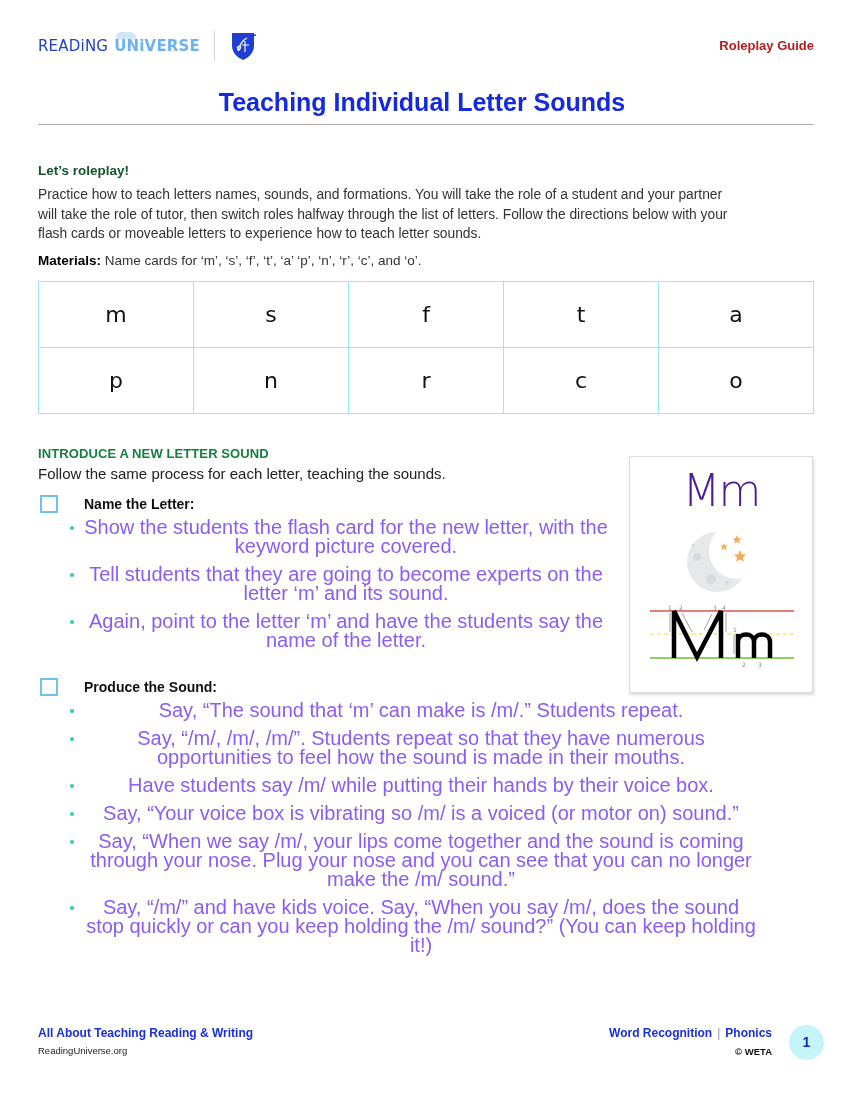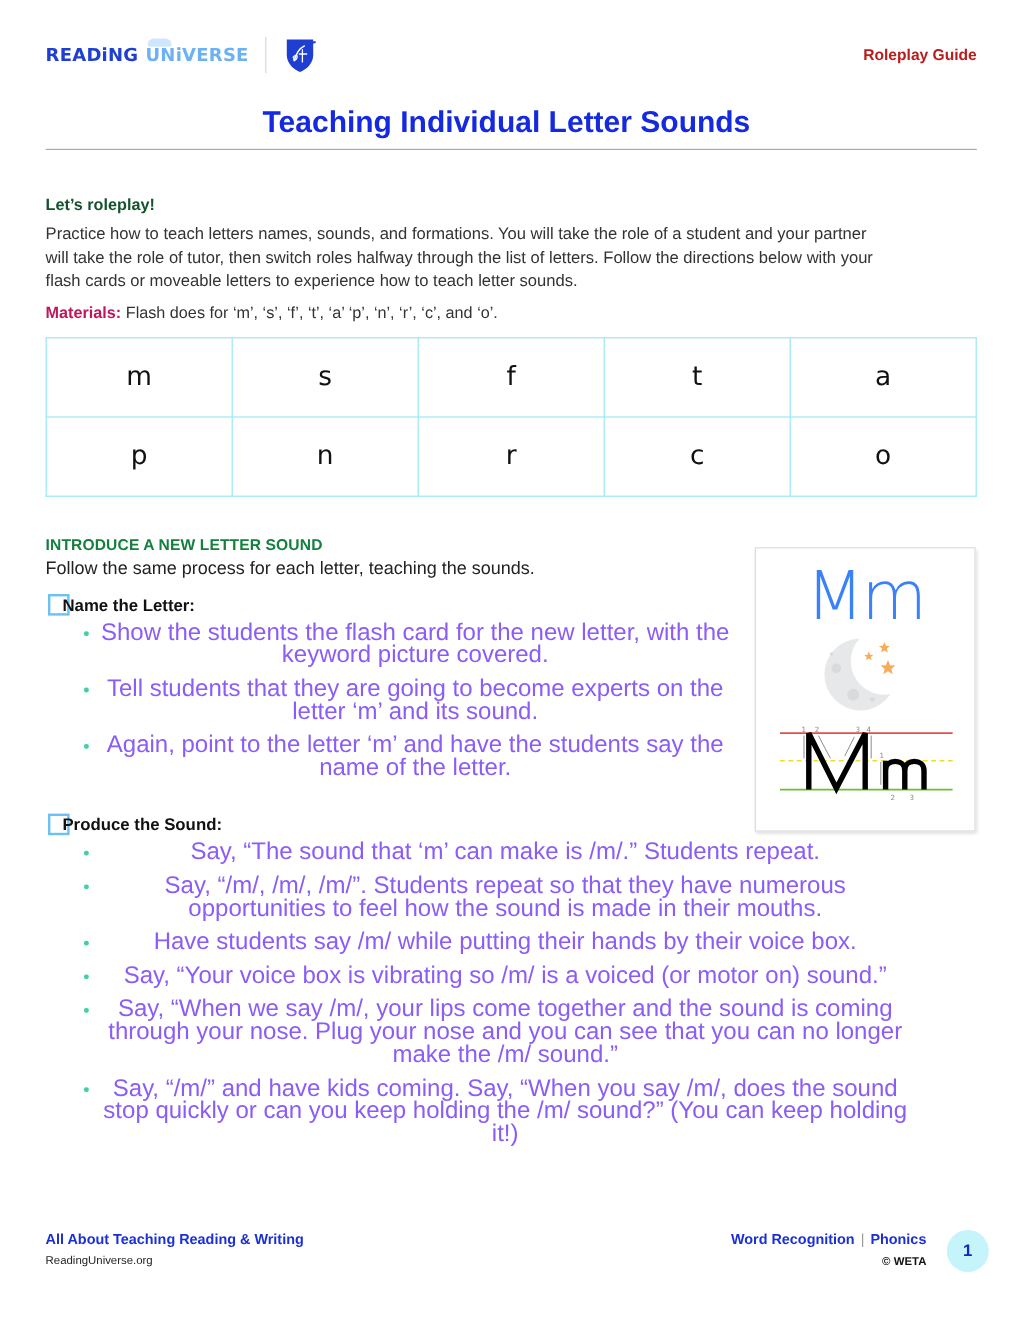--- a/index.html
+++ b/index.html
@@ -1,51 +1,51 @@
 <!DOCTYPE html>
 <html><head>
 <meta charset="utf-8">
 <style>
   * { box-sizing: border-box; margin: 0; padding: 0; }
   html, body { width: 850px; height: 1100px; background: #ffffff; }
   body { position: relative; font-family: "Liberation Sans", sans-serif; color: #2a2a2a; overflow: hidden; }
 
   .header { position: absolute; left: 38px; top: 30px; width: 776px; height: 32px; }
   .logo { position: absolute; left: 0; top: 0; height: 32px; display: flex; align-items: center; }
-  .logo-reading { font-family: "DejaVu Sans", sans-serif; font-weight: 700; font-size: 15px; letter-spacing: 0.2px; color: #1e3fd1; }
+  .logo-reading { font-family: "DejaVu Sans", sans-serif; font-weight: 400; font-size: 15px; letter-spacing: 0.2px; color: #1e3fd1; }
   .logo-universe { font-family: "DejaVu Sans", sans-serif; font-weight: 900; font-size: 15px; letter-spacing: 0.2px; color: #6cb2f2; margin-left: 6px; position: relative; }
   .logo-cloud { position: absolute; left: 2px; top: -5px; width: 20px; height: 7px; background: #cfe6fb; border-radius: 6px 6px 2px 2px; }
   .logo-divider { width: 1px; height: 30px; background: #d7d7d7; margin: 0 14px 0 14px; }
   .aft-shield { width: 28px; height: 30px; }
   .roleplay-guide { position: absolute; right: 0; top: 8px; font-weight: bold; font-size: 13px; color: #b91c1c; }
 
   .page-title { position: absolute; left: 34px; top: 88px; width: 776px; text-align: center; font-weight: bold; font-size: 25px; color: #1429e0; }
   .title-rule { position: absolute; left: 38px; top: 124px; width: 776px; height: 1px; background: #a9a9a9; }
 
   .lets-roleplay { position: absolute; left: 38px; top: 163px; font-weight: bold; font-size: 13.5px; color: #14532d; }
   .intro-para { position: absolute; left: 38px; top: 185px; width: 700px; font-size: 13.8px; line-height: 19.5px; color: #333; }
   .materials { position: absolute; left: 38px; top: 253px; font-size: 13.5px; color: #333; }
-  .materials b { color: #be185d; }
+  .materials b { color: #000000; }
 
   .letter-grid { position: absolute; left: 38px; top: 281px; width: 776px; height: 133px; border-collapse: collapse; }
   .letter-grid td { border: 1.5px solid #9ae8f4; width: 155px; height: 66px; text-align: center; vertical-align: middle; font-family: "DejaVu Sans", sans-serif; font-size: 22px; color: #111; }
 
   .section-heading { position: absolute; left: 38px; top: 446px; font-weight: bold; font-size: 13px; color: #15803d; letter-spacing: 0.1px; }
   .section-sub { position: absolute; left: 38px; top: 465px; font-size: 15px; color: #222; }
 
   .step { position: absolute; left: 40px; }
   .step-checkbox { position: absolute; left: 0; top: 0; width: 18px; height: 18px; border: 2px solid #6cc0f2; background: #fff; }
-  .step-label { position: absolute; left: 12px; top: 1px; white-space: nowrap; font-weight: bold; font-size: 14px; color: #111; }
+  .step-label { position: absolute; left: 44px; top: 1px; white-space: nowrap; font-weight: bold; font-size: 14px; color: #111; }
 
   .bullets { position: absolute; left: 68px; list-style: none; }
   .bullets li { position: relative; padding-left: 16px; font-size: 20px; line-height: 19px; color: #8b5cf6; margin-bottom: 9px; text-align: center; }
   .bullet-dot { position: absolute; left: 2px; top: 8px; width: 3.5px; height: 3.5px; border-radius: 50%; background: #3fd0a4; }
 
   .flashcard { position: absolute; left: 629px; top: 456px; width: 184px; height: 237px; background: #fff; border: 1px solid #dcdcdc; box-shadow: 1px 2px 3px rgba(0,0,0,0.15); }
-  .flashcard-letters { position: absolute; left: 0; top: 8px; width: 100%; text-align: center; font-family: "DejaVu Sans", sans-serif; font-weight: 200; font-size: 56px; color: #3b82f6; letter-spacing: -2px; }
+  .flashcard-letters { position: absolute; left: 0; top: 8px; width: 100%; text-align: center; font-family: "DejaVu Sans", sans-serif; font-weight: 200; font-size: 44px; color: #4c1d95; letter-spacing: -2px; }
 
   .footer-left-title { position: absolute; left: 38px; top: 1026px; font-weight: bold; font-size: 12px; color: #1a2fd8; }
   .footer-left-url { position: absolute; left: 38px; top: 1045px; font-size: 9.5px; color: #222; }
   .footer-right { position: absolute; right: 78px; top: 1026px; text-align: right; }
   .footer-cats { font-weight: bold; font-size: 12px; color: #1a2fd8; }
   .footer-sep { color: #999; font-weight: normal; margin: 0 5px; }
   .footer-copy { font-weight: bold; font-size: 9.5px; color: #111; margin-top: 6px; }
   .page-badge { position: absolute; left: 789px; top: 1025px; width: 35px; height: 35px; border-radius: 50%; background: #c6f4fb; color: #1429b8; font-weight: bold; font-size: 14px; text-align: center; line-height: 35px; }
 </style>
 </head>
@@ -69,21 +69,21 @@
   </div>
   <div class="roleplay-guide">Roleplay Guide</div>
 </div>
 
 <h1 class="page-title">Teaching Individual Letter Sounds</h1>
 <div class="title-rule"></div>
 
 <div class="lets-roleplay">Let’s roleplay!</div>
 <p class="intro-para">Practice how to teach letters names, sounds, and formations. You will take the role of a student and your partner will take the role of tutor, then switch roles halfway through the list of letters. Follow the directions below with your flash cards or moveable letters to experience how to teach letter sounds.</p>
 <div class="materials">
-  <b>Materials:</b><span> Flash does for ‘m’, ‘s’, ‘f’, ‘t’, ‘a’  ‘p’, ‘n’, ‘r’, ‘c’, and ‘o’.</span>
+  <b>Materials:</b><span> Name cards for ‘m’, ‘s’, ‘f’, ‘t’, ‘a’  ‘p’, ‘n’, ‘r’, ‘c’, and ‘o’.</span>
 </div>
 
 <table class="letter-grid">
   <tbody>
       <tr>
     <td>m</td>
     <td>s</td>
     <td>f</td>
     <td>t</td>
     <td>a</td>
@@ -114,21 +114,21 @@
 <div class="step" style="top:678px;">
   <div class="step-checkbox"></div>
   <div class="step-label">Produce the Sound:</div>
 </div>
 <ul class="bullets" style="top:701px; width:690px;">
   <li><span class="bullet-dot"></span><span>Say, “The sound that ‘m’ can make is /m/.” Students repeat.</span></li>
   <li><span class="bullet-dot"></span><span>Say, “/m/, /m/, /m/”. Students repeat so that they have numerous opportunities to feel how the sound is made in their mouths.</span></li>
   <li><span class="bullet-dot"></span><span>Have students say /m/ while putting their hands by their voice box.</span></li>
   <li><span class="bullet-dot"></span><span>Say, “Your voice box is vibrating so /m/ is a voiced (or motor on) sound.”</span></li>
   <li><span class="bullet-dot"></span><span>Say, “When we say /m/, your lips come together and the sound is coming through your nose. Plug your nose and you can see that you can no longer make the /m/ sound.”</span></li>
-  <li><span class="bullet-dot"></span><span>Say, “/m/” and have kids coming. Say, “When you say /m/, does the sound stop quickly or can you keep holding the /m/ sound?” (You can keep holding it!)</span></li>
+  <li><span class="bullet-dot"></span><span>Say, “/m/” and have kids voice. Say, “When you say /m/, does the sound stop quickly or can you keep holding the /m/ sound?” (You can keep holding it!)</span></li>
 </ul>
 
 <div class="flashcard">
   <div class="flashcard-letters">Mm</div>
   <svg style="position:absolute;left:55px;top:70px;" width="80" height="70" viewBox="0 0 80 70">
     <defs>
         <mask id="moonmask">
           <rect width="80" height="70" fill="#fff"></rect>
           <circle cx="52" cy="24" r="28" fill="#000"></circle>
         </mask>

